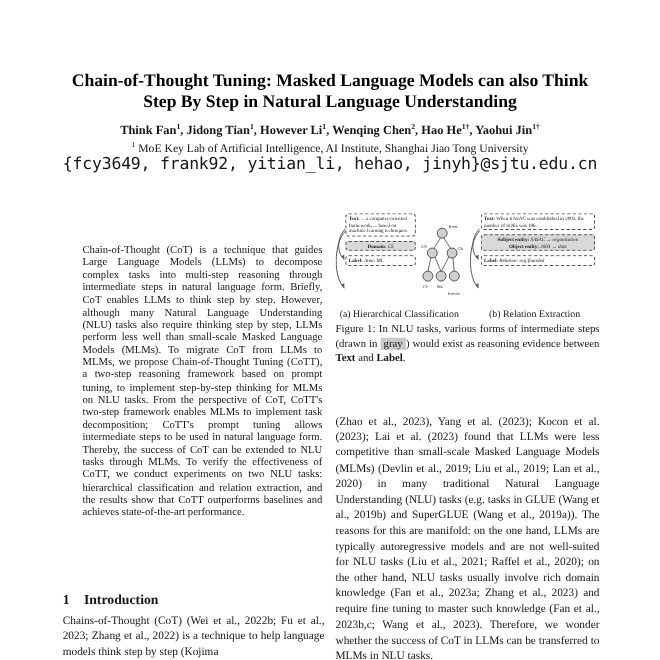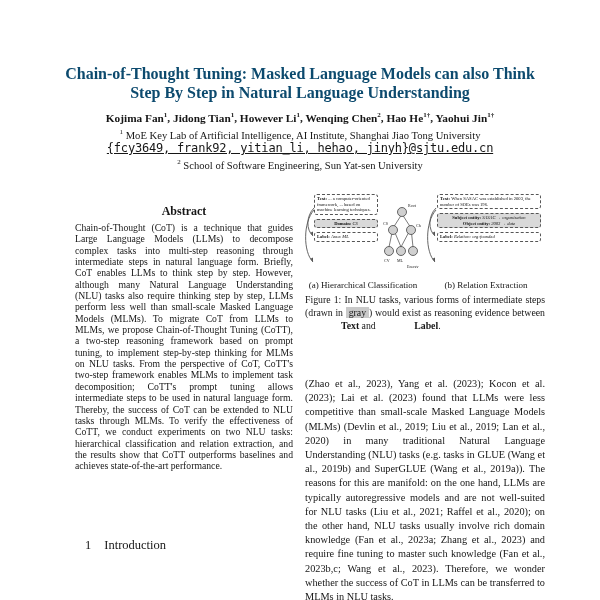--- a/index.html
+++ b/index.html
@@ -5,46 +5,46 @@
   html,body { margin:0; padding:0; background:#888; }
   .page {
     position:relative; width:600px; height:600px; margin:0 auto;
     background:#ffffff; overflow:hidden;
     font-family:"Liberation Serif", serif; color:#161616;
     -webkit-font-smoothing:antialiased;
   }
   
   .title {
     position:absolute; top:64px; left:50px; width:500px;
-    text-align:center; font-weight:bold; font-size:16px; line-height:19px; color:#0c4a6e;
+    text-align:center; font-weight:bold; font-size:16px; line-height:19px; color:#000000;
   }
   .authors {
     position:absolute; top:109px; left:30px; width:540px;
     text-align:center; font-weight:bold; font-size:11.3px; line-height:13px;
   }
   .authors sup { font-size:7px; font-weight:bold; }
   .affils {
     position:absolute; top:126px; left:30px; width:540px;
     text-align:center; font-size:10.6px; line-height:13.6px;
   }
   .affils .line { display:block; }
   .affils sup { font-size:7px; }
-  .mono { font-family:"DejaVu Sans Mono", monospace; font-size:12px; letter-spacing:-0.2px;text-decoration:underline; }
+  .mono { font-family:"DejaVu Sans Mono", monospace; font-size:15px; letter-spacing:-0.2px; }
   
   .abs-head {
     position:absolute; top:204px; left:75px; width:218px;
     text-align:center; font-weight:bold; font-size:12px;
   }
   .abs-body {
     position:absolute; top:222px; left:75px; width:218px;
     font-size:9.7px; line-height:11.35px; text-align:justify;
   }
   .sec-head {
     position:absolute; top:538px; left:57px; width:238px;
-    font-weight:normal; font-size:12.5px;margin-left:28px;
+    font-weight:bold; font-size:12.5px;
   }
   .sec-head .num { margin-right:13px; }
   .intro-body {
     position:absolute; top:558px; left:57px; width:238px;
     font-size:10.3px; line-height:14.2px; text-align:justify;
   }
   .right-body {
     position:absolute; top:347px; left:305px; width:240px;
     font-size:10.3px; line-height:14.2px; text-align:justify;margin-top:30px;
   }
@@ -69,46 +69,45 @@
   .fbox .ctr { text-align:center; display:block; }
   .tree-svg { position:absolute; left:76px; top:8px; }
   .panel-cap {
     position:absolute; bottom:2px; left:0; width:100%;
     text-align:center; font-size:9px; line-height:10px;
   }
   .fig-cap {
     position:absolute; top:293px; left:305px; width:240px;
     font-size:9.8px; line-height:13px; text-align:justify;
   }
-  .fig-cap b { font-weight:bold;margin-left:36px; }
+  .fig-cap b { font-weight:bold; }
   .gray-hl { background:#c9c9c9; padding:0 3px; }
 </style>
 </head>
 <body>
 
 <div class="page">
 
   <div class="title">Chain-of-Thought Tuning: Masked Language Models can also Think Step By Step in Natural Language Understanding</div>
 
   <div class="authors">
-    <span><span>Kojima Fan</span><sup>1</sup><span>, </span></span><span><span>Jidong Tian</span><sup>1</sup><span>, </span></span><span><span>However Li</span><sup>1</sup><span>, </span></span><span><span>Wenqing Chen</span><sup>2</sup><span>, </span></span><span><span>Hao He</span><sup>1†</sup><span>, </span></span><span><span>Yaohui Jin</span><sup>1†</sup><span></span></span>
+    <span><span>Think Fan</span><sup>1</sup><span>, </span></span><span><span>Jidong Tian</span><sup>1</sup><span>, </span></span><span><span>However Li</span><sup>1</sup><span>, </span></span><span><span>Wenqing Chen</span><sup>2</sup><span>, </span></span><span><span>Hao He</span><sup>1†</sup><span>, </span></span><span><span>Yaohui Jin</span><sup>1†</sup><span></span></span>
   </div>
 
   <div class="affils">
     <span class="line"><sup>1</sup> <span>MoE Key Lab of Artificial Intelligence, AI Institute, Shanghai Jiao Tong University</span></span>
     <span class="line mono"><span>{fcy3649, frank92, yitian_li, hehao, jinyh}@sjtu.edu.cn</span></span>
-    <span class="line"><sup>2</sup> <span>School of Software Engineering, Sun Yat-sen University</span></span>
   </div>
 
-  <div class="abs-head">Abstract</div>
   <div class="abs-body">Chain-of-Thought (CoT) is a technique that guides Large Language Models (LLMs) to decompose complex tasks into multi-step reasoning through intermediate steps in natural language form. Briefly, CoT enables LLMs to think step by step. However, although many Natural Language Understanding (NLU) tasks also require thinking step by step, LLMs perform less well than small-scale Masked Language Models (MLMs). To migrate CoT from LLMs to MLMs, we propose Chain-of-Thought Tuning (CoTT), a two-step reasoning framework based on prompt tuning, to implement step-by-step thinking for MLMs on NLU tasks. From the perspective of CoT, CoTT's two-step framework enables MLMs to implement task decomposition; CoTT's prompt tuning allows intermediate steps to be used in natural language form. Thereby, the success of CoT can be extended to NLU tasks through MLMs. To verify the effectiveness of CoTT, we conduct experiments on two NLU tasks: hierarchical classification and relation extraction, and the results show that CoTT outperforms baselines and achieves state-of-the-art performance.</div>
 
   <div class="sec-head">
     <span class="num">1</span><span>Introduction</span>
   </div>
+  <div class="intro-body">Chains-of-Thought (CoT) (Wei et al., 2022b; Fu et al., 2023; Zhang et al., 2022) is a technique to help language models think step by step (Kojima</div>
 
   <div class="figure">
 
     <div class="panel panel-b">
       <svg class="flow-arrows" width="10" height="70" viewBox="0 0 10 70">
         <path d="M9,8 C1,16 1,30 8,36" stroke="#555" stroke-width="0.9" fill="none"></path>
         <polygon points="8,36 4.6,33.8 6.6,31.6" fill="#555" transform="rotate(18 8 36)"></polygon>
         <path d="M9,10 C-2,22 -2,52 8,62" stroke="#555" stroke-width="0.9" fill="none"></path>
         <polygon points="8,62 4.6,59.8 6.6,57.6" fill="#555" transform="rotate(18 8 62)"></polygon>
       </svg>

